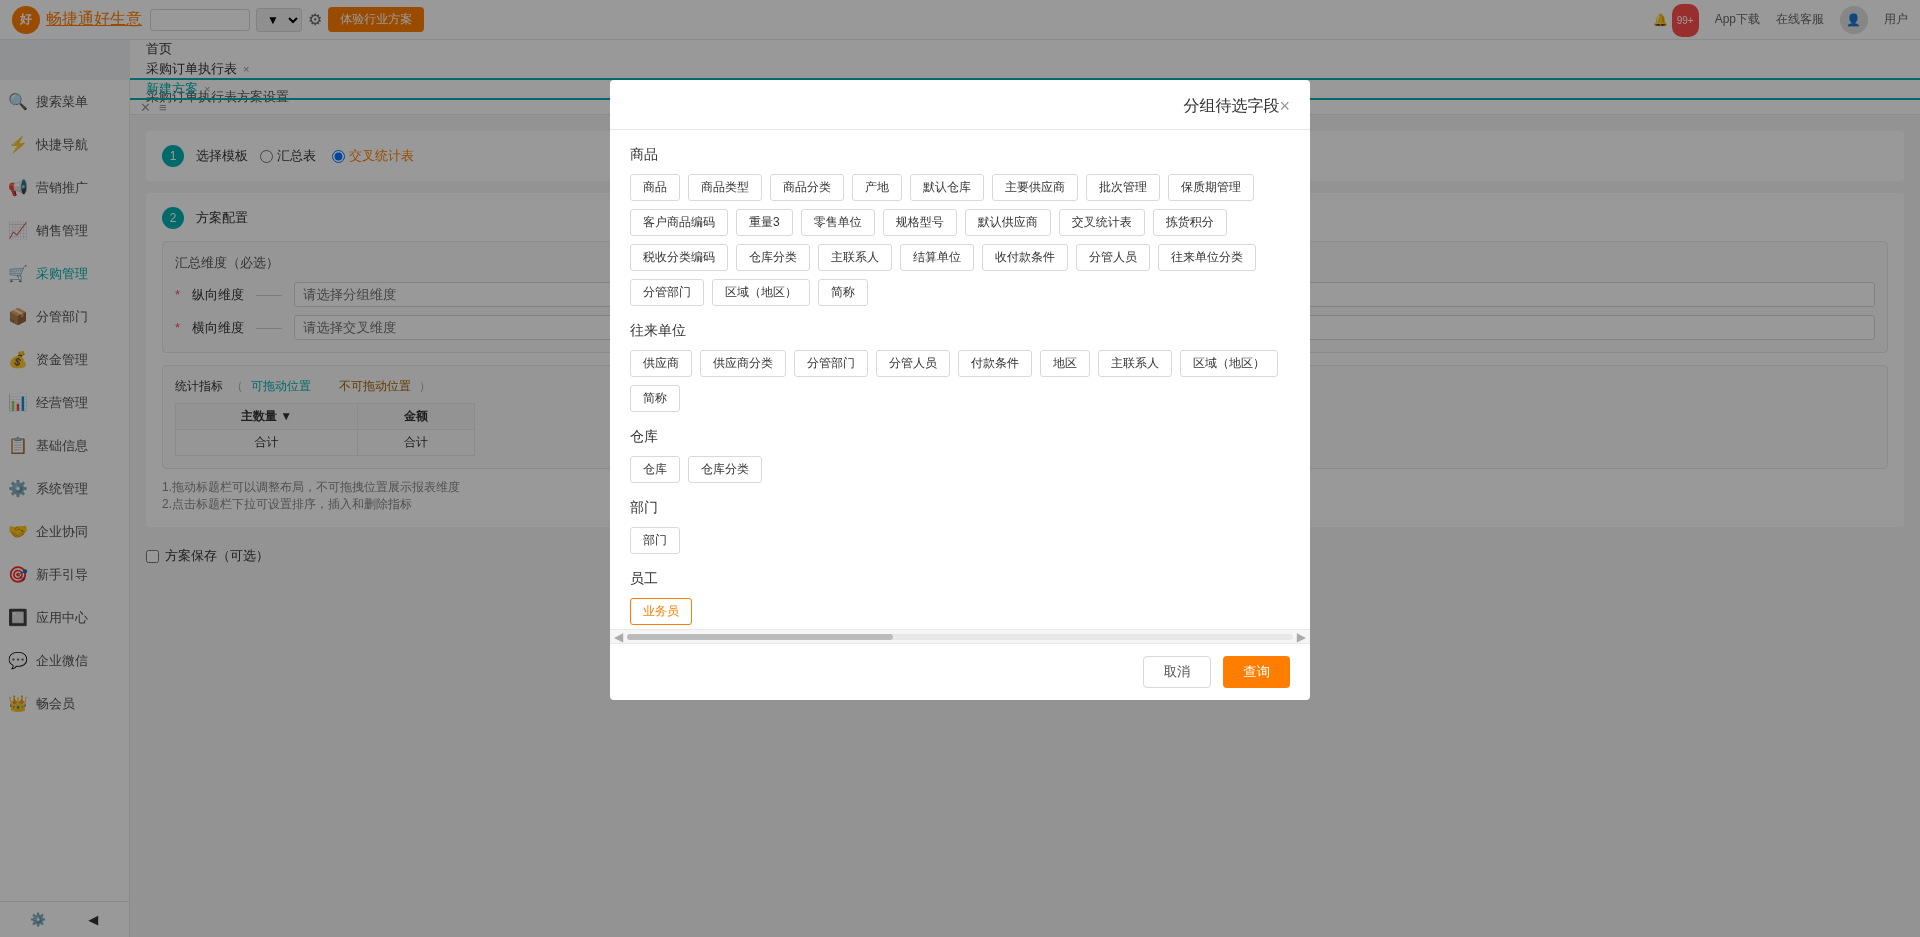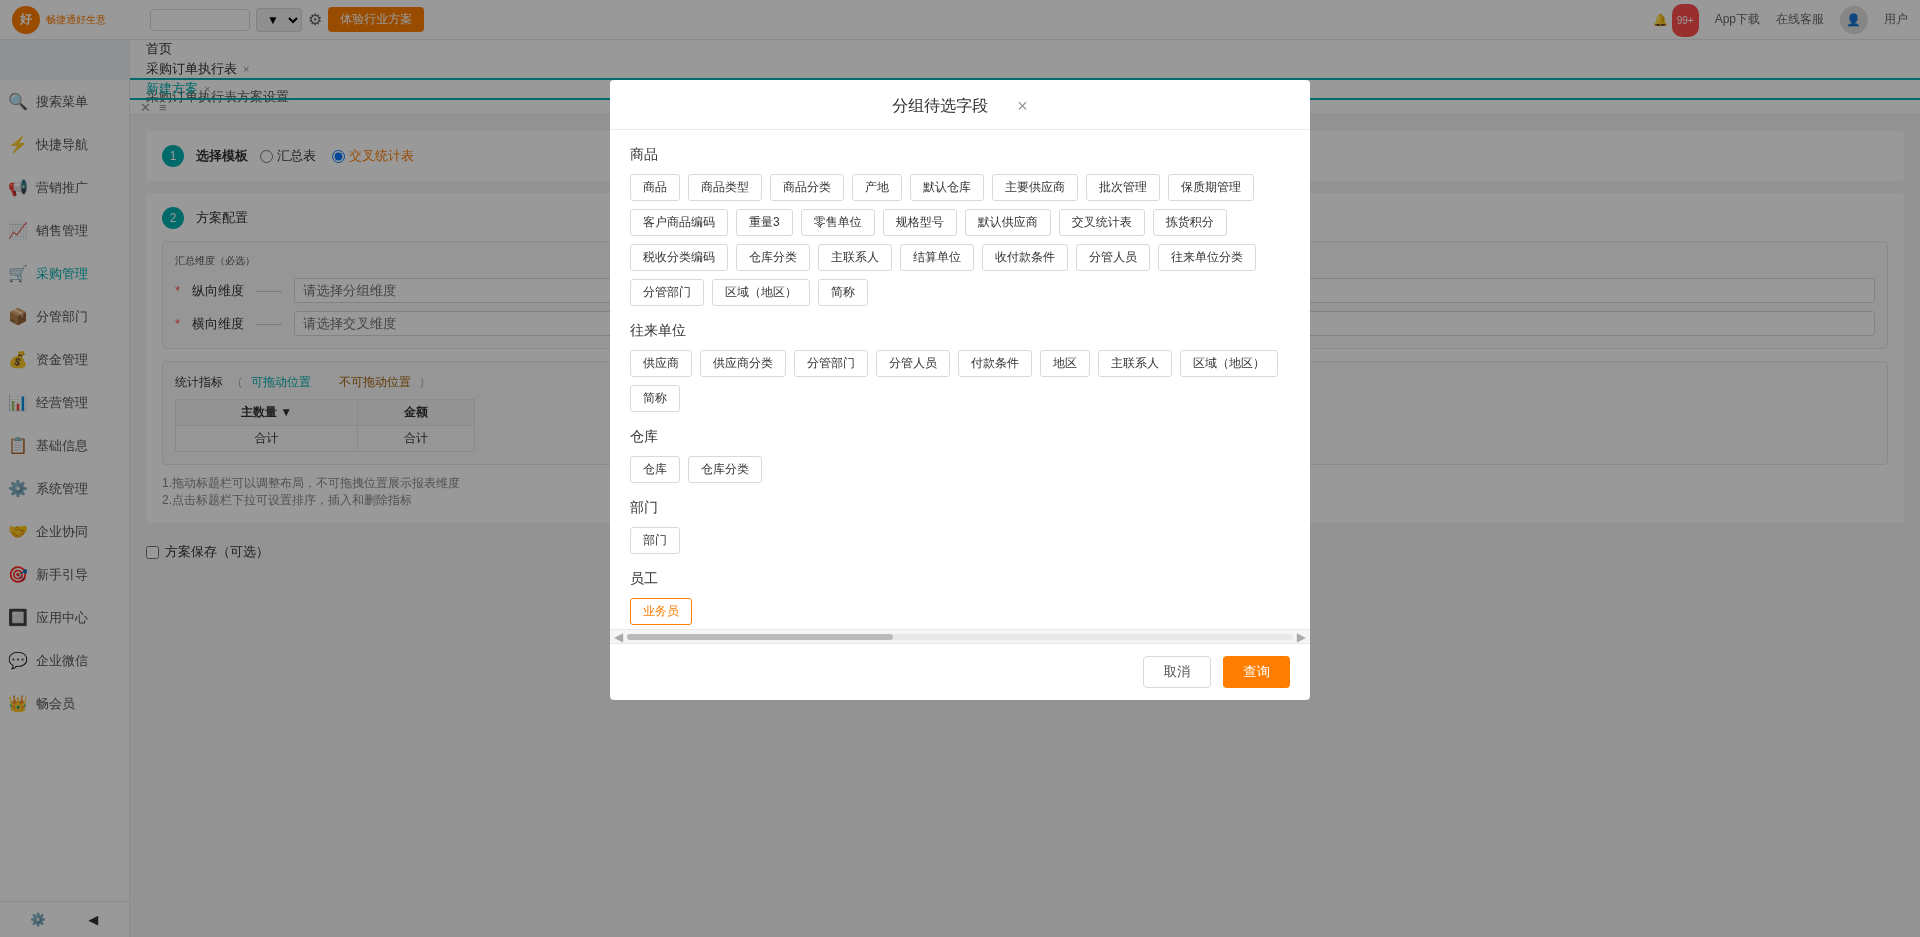--- a/index.html
+++ b/index.html
@@ -23,21 +23,21 @@
       align-items: center;
       gap: 6px;
     }
     .logo-icon {
       width: 28px; height: 28px;
       background: #ff7d00;
       border-radius: 50%;
       display: flex; align-items: center; justify-content: center;
       color: white; font-size: 12px; font-weight: bold;
     }
-    .logo-text { font-size: 10px; color: #ff7d00; }
+    .logo-text { font-size: 16px; color: #ff7d00; text-decoration: underline; }
     .nav-tab {
       padding: 0 16px;
       height: 100%;
       display: flex;
       align-items: center;
       font-size: 13px;
       cursor: pointer;
       color: #333;
       border-bottom: 2px solid transparent;
       white-space: nowrap;
@@ -147,23 +147,22 @@
       width: 700px;
       max-height: 620px;
       display: flex;
       flex-direction: column;
       position: relative;
     }
     .modal-header {
       padding: 16px 20px 12px;
       border-bottom: 1px solid #e8e8e8;
       display: flex;
-      justify-content: center;
-      align-items: center;
-      gap: 29px;
+      justify-content: flex-end;
+      align-items: center;
     }
     .modal-title {
       font-size: 16px;
       font-weight: 500;
       color: #333;
     }
     .modal-close {
       cursor: pointer;
       color: #999;
       font-size: 18px;
@@ -406,42 +405,42 @@
   </div>
 </div>
 
 <div class="main-content" style="top:80px;">
   <div class="page-header">采购订单执行表方案设置</div>
   <div class="bg-page">
 
     <div class="step-section">
       <div class="step-row">
         <div class="step-num">1</div>
-        <span style="font-weight:700;">选择模板</span>
+        <span style="font-weight:400;">选择模板</span>
         <div class="radio-group">
           <label class="radio-opt">
             <input type="radio" name="template" style=""> 
               <span>汇总表</span>
           </label>
           <label class="radio-opt" style="color:#ff7d00;">
             <input type="radio" name="template" checked="" style=""> 
               <span>交叉统计表</span>
           </label>
         </div>
       </div>
     </div>
 
     <div class="step-section">
       <div class="step-row" style="margin-bottom:12px;">
         <div class="step-num">2</div>
         <span style="font-weight:400;">方案配置</span>
       </div>
 
       <div style="padding:12px;background:#fafafa;border:1px solid #e8e8e8;border-radius:4px;margin-bottom:12px;">
-        <div style="font-size:10px;margin-bottom:10px;color:#555;">汇总维度（必选）</div>
+        <div style="font-size:13px;margin-bottom:10px;color:#555;">汇总维度（必选）</div>
         <div style="display:flex;align-items:center;gap:12px;margin-bottom:8px;">
           <span style="color:#ff4d4f;">*</span>
           <span>纵向维度</span>
           <span style="color:#ccc;">——</span>
           <input type="text" style="flex: 1 1 0%; border: 1px solid rgb(217, 217, 217); border-radius: 3px; padding: 4px 8px; color: rgb(153, 153, 153);" placeholder="请选择分组维度">
         </div>
         <div style="display:flex;align-items:center;gap:12px;">
           <span style="color:#ff4d4f;">*</span>
           <span>横向维度</span>
           <span style="color:#ccc;">——</span>

